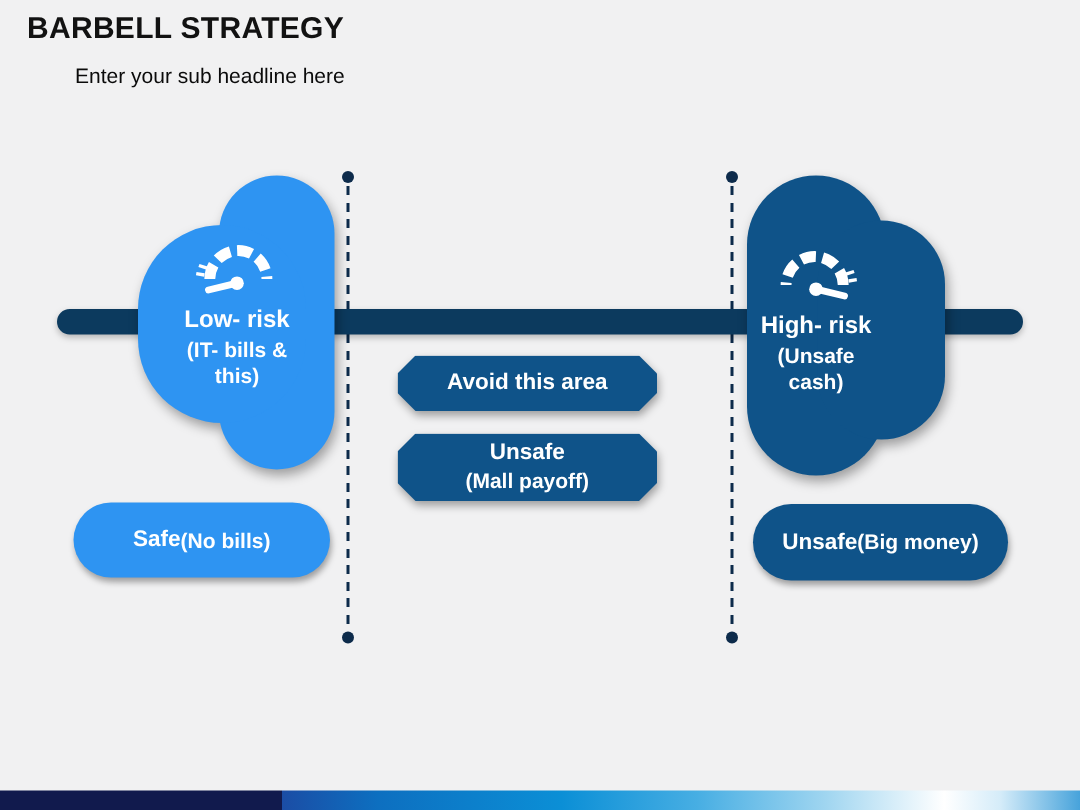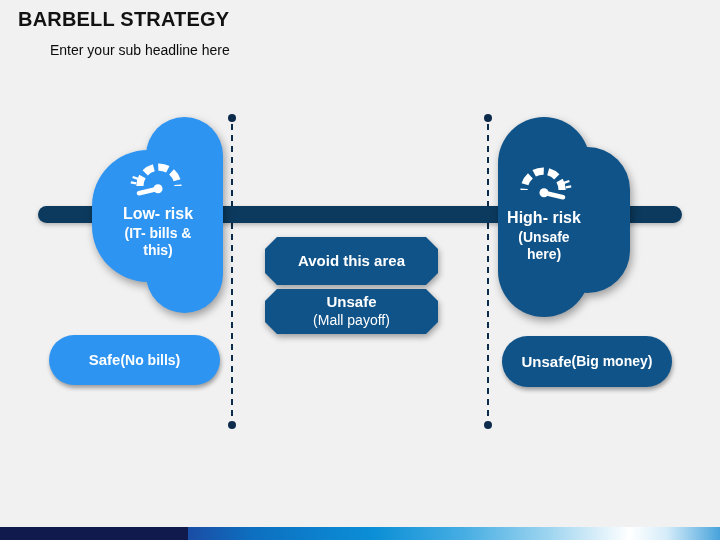--- a/index.html
+++ b/index.html
@@ -55,21 +55,21 @@
   .octo-wrap{filter:drop-shadow(1px 3px 3px rgba(0,0,0,.35));z-index:3;}
   .octo{
     width:100%;height:100%;
     background:var(--dark-blue,#0f5389);
     clip-path:polygon(12px 0,calc(100% - 12px) 0,100% 12px,100% calc(100% - 12px),
       calc(100% - 12px) 100%,12px 100%,0 calc(100% - 12px),0 12px);
     display:flex;flex-direction:column;align-items:center;justify-content:center;
     color:#fff;text-align:center;
   }
   .octo .l1{font-size:15px;font-weight:700;line-height:1.25;}
-  .octo .l2{font-size:14px;font-weight:400;line-height:1.25;}
+  .octo .l2{font-size:14px;font-weight:700;line-height:1.25;}
 
   
   .end-pill{
     border-radius:26px;display:flex;flex-direction:row;align-items:center;
     justify-content:center;color:#fff;text-align:center;z-index:3;
     box-shadow:1px 3px 4px rgba(0,0,0,.35);
   }
   .end-pill .l1{font-size:15px;font-weight:700;line-height:1.3;}
   .end-pill .l2{font-size:14px;font-weight:700;line-height:1.3;}
   .pill-light{background:var(--light-blue,#2e94f2);}
@@ -123,24 +123,24 @@
 <div class="blob-content" style="left:483px;top:160px;width:122px;">
   <svg class="gauge mirrored" viewBox="0 0 64 46" width="58" height="42">
     <path d="M 12 33 A 21 21 0 0 1 54 33" fill="none" stroke="#ffffff" stroke-width="8" stroke-dasharray="11 5"></path>
     <line x1="4" y1="23" x2="10" y2="25" stroke="#ffffff" stroke-width="2.5"></line>
     <line x1="2" y1="29" x2="8" y2="30" stroke="#ffffff" stroke-width="2.5"></line>
     <line x1="32" y1="36" x2="11" y2="41" stroke="#ffffff" stroke-width="5" stroke-linecap="round"></line>
     <circle cx="32" cy="36" r="5" fill="#ffffff"></circle>
   </svg>
   <div class="blob-label">High- risk</div>
   <div class="blob-sub">(Unsafe</div>
-  <div class="blob-sub">here)</div>
+  <div class="blob-sub">cash)</div>
 </div>
 
-<div class="abs octo-wrap" style="left:265px;top:237px;width:173px;height:48px;">
+<div class="abs octo-wrap" style="left:265px;top:237px;width:173px;height:37px;">
   <div class="octo">
     <div class="l1">Avoid this area</div>
   </div>
 </div>
 <div class="abs octo-wrap" style="left:265px;top:289px;width:173px;height:45px;">
   <div class="octo">
     <div class="l1">Unsafe</div>
     <div class="l2">(Mall payoff)</div>
   </div>
 </div>

